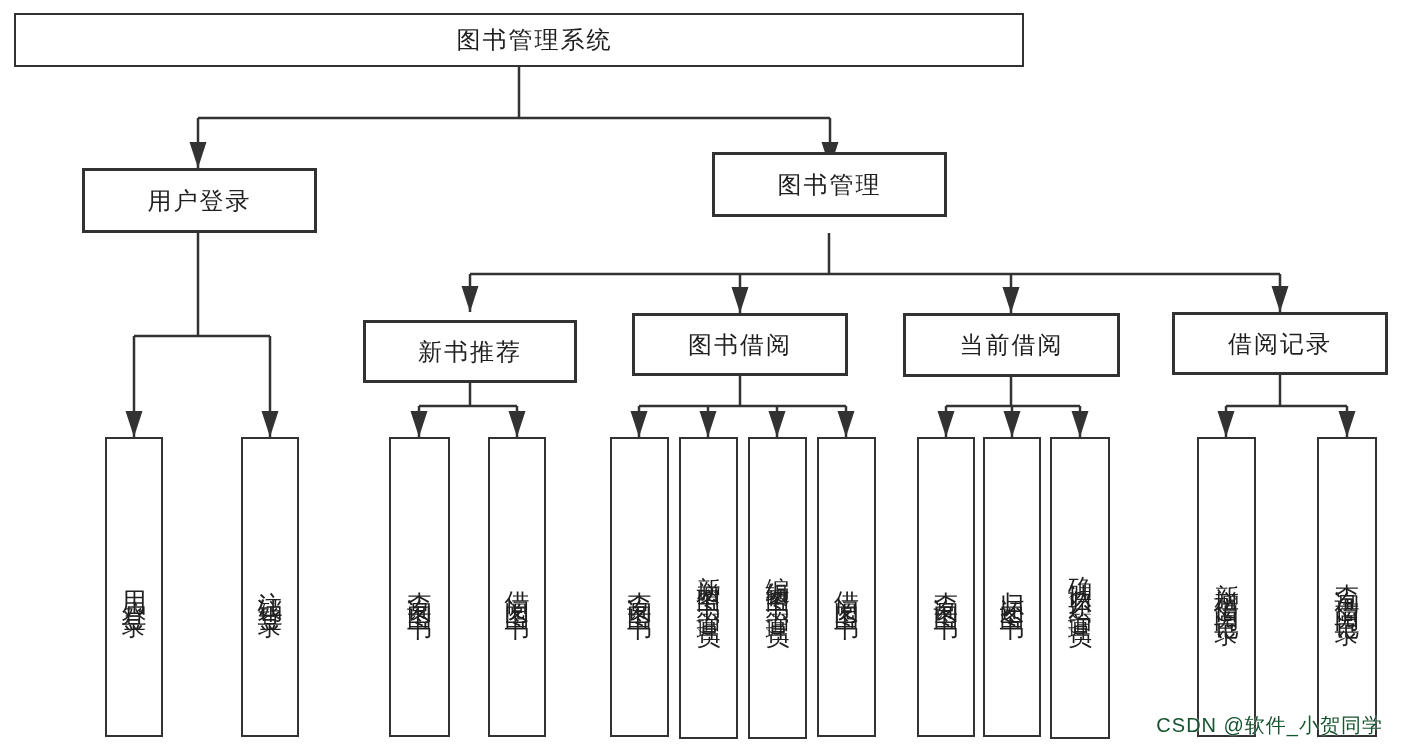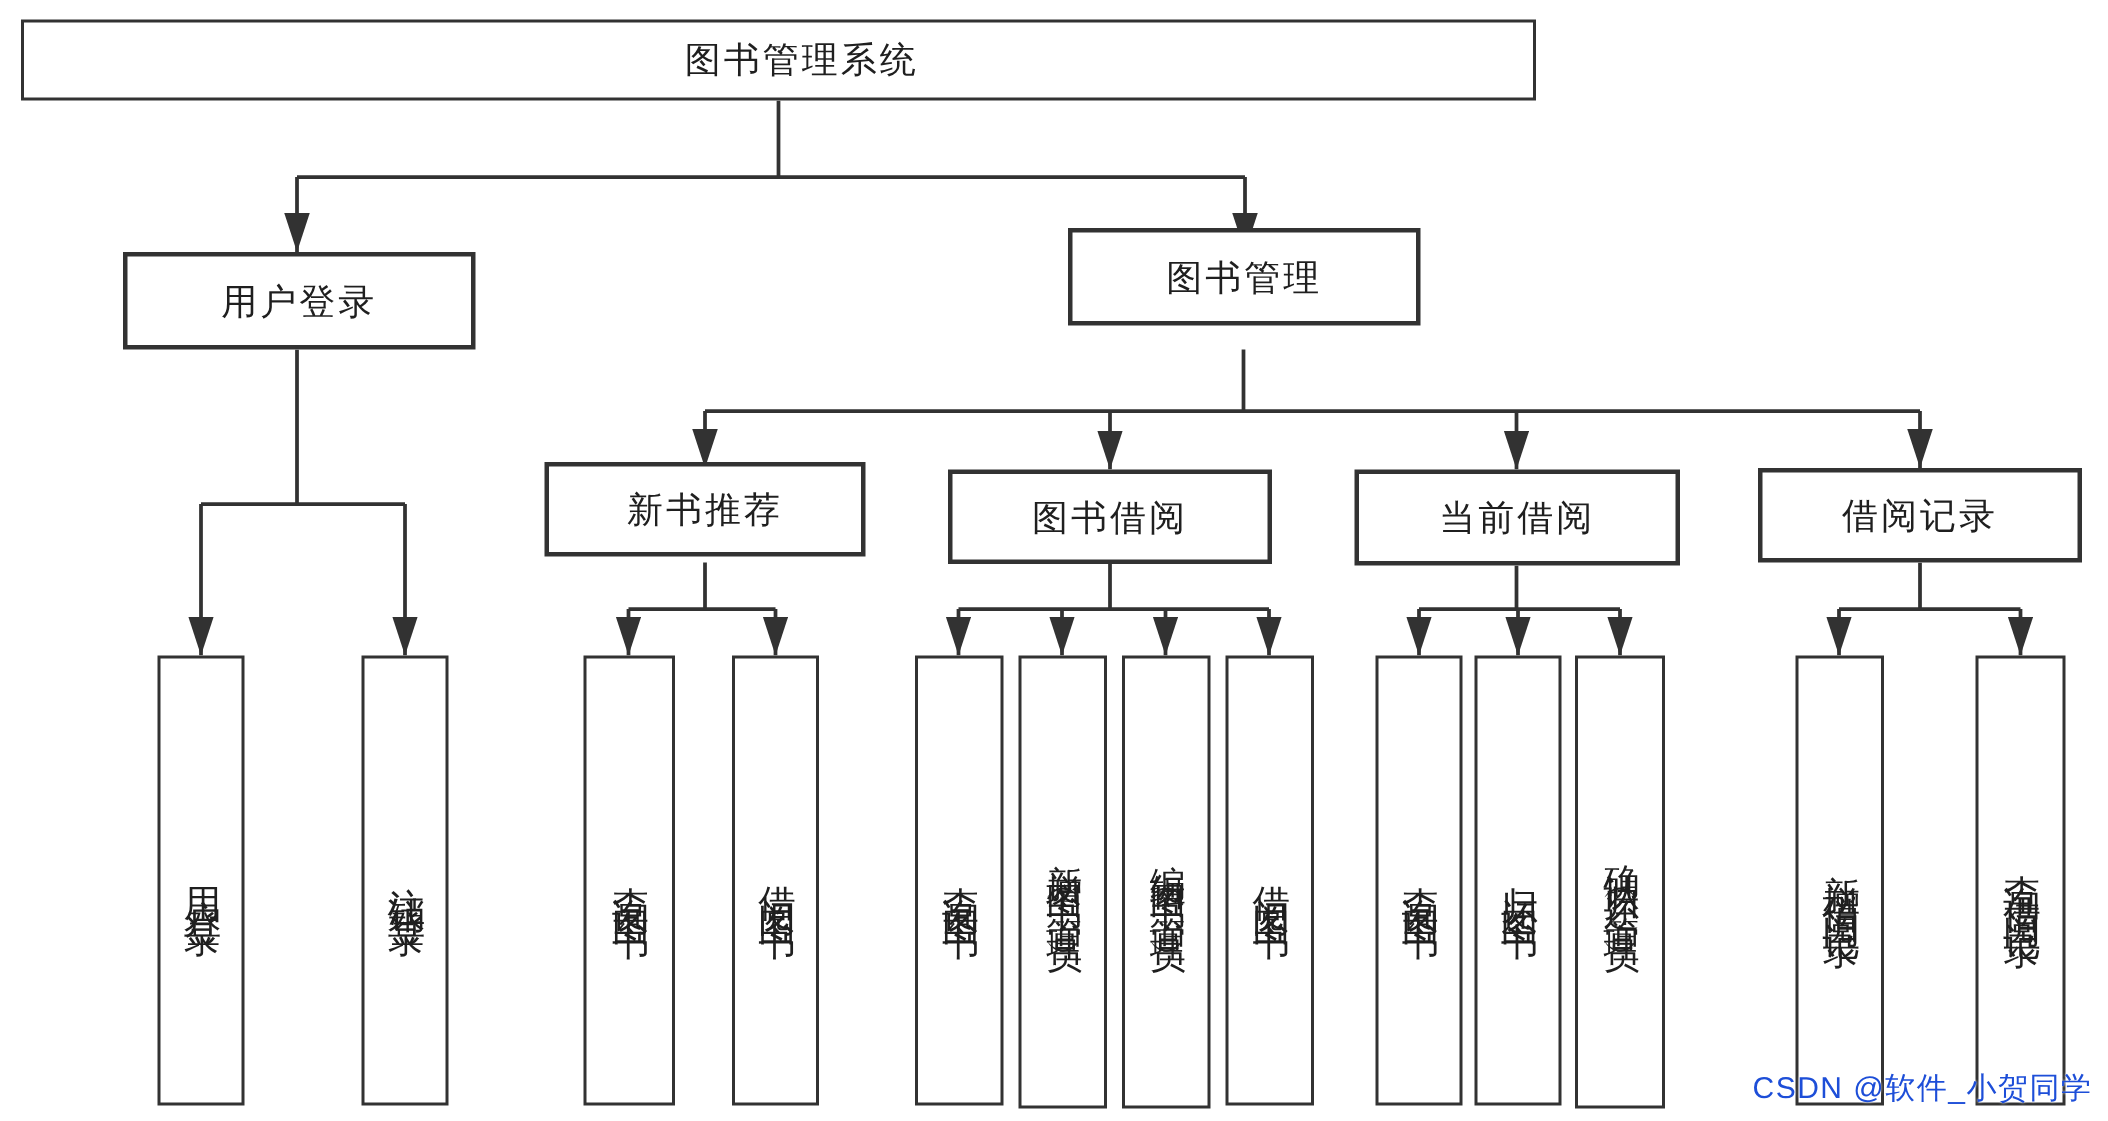--- a/index.html
+++ b/index.html
@@ -48,24 +48,24 @@
     font-size: 25px;
     letter-spacing: 8px;
     line-height: 1;
   }
   .node--leaf.tight .vlabel {
     letter-spacing: 7px;
     font-size: 24px;
   }
   .watermark {
     position: absolute;
-    right: 10px;
+    right: 22px;
     bottom: 8px;
     font-size: 20px;
-    color: #1d4ed8;
+    color: #14532d;
     text-shadow: 0 0 2px #ffffff;
     letter-spacing: 1px;
     z-index: 3;
     white-space: nowrap;
   }
 </style>
 </head>
 <body>
 
 <div id="canvas">
@@ -124,21 +124,21 @@
     <span class="hlabel">图书管理系统</span>
   </div>
 
   <div class="node" style="left:82px; top:168px; width:235px; height:65px;">
     <span class="hlabel">用户登录</span>
   </div>
   <div class="node" style="left:712px; top:152px; width:235px; height:65px;">
     <span class="hlabel">图书管理</span>
   </div>
 
-  <div class="node" style="left:363px; top:308px; width:214px; height:63px;">
+  <div class="node" style="left:363px; top:320px; width:214px; height:63px;">
     <span class="hlabel">新书推荐</span>
   </div>
   <div class="node" style="left:632px; top:313px; width:216px; height:63px;">
     <span class="hlabel">图书借阅</span>
   </div>
   <div class="node" style="left:903px; top:313px; width:217px; height:64px;justify-content:center;">
     <span class="hlabel">当前借阅</span>
   </div>
   <div class="node" style="left:1172px; top:312px; width:216px; height:63px;">
     <span class="hlabel">借阅记录</span>

